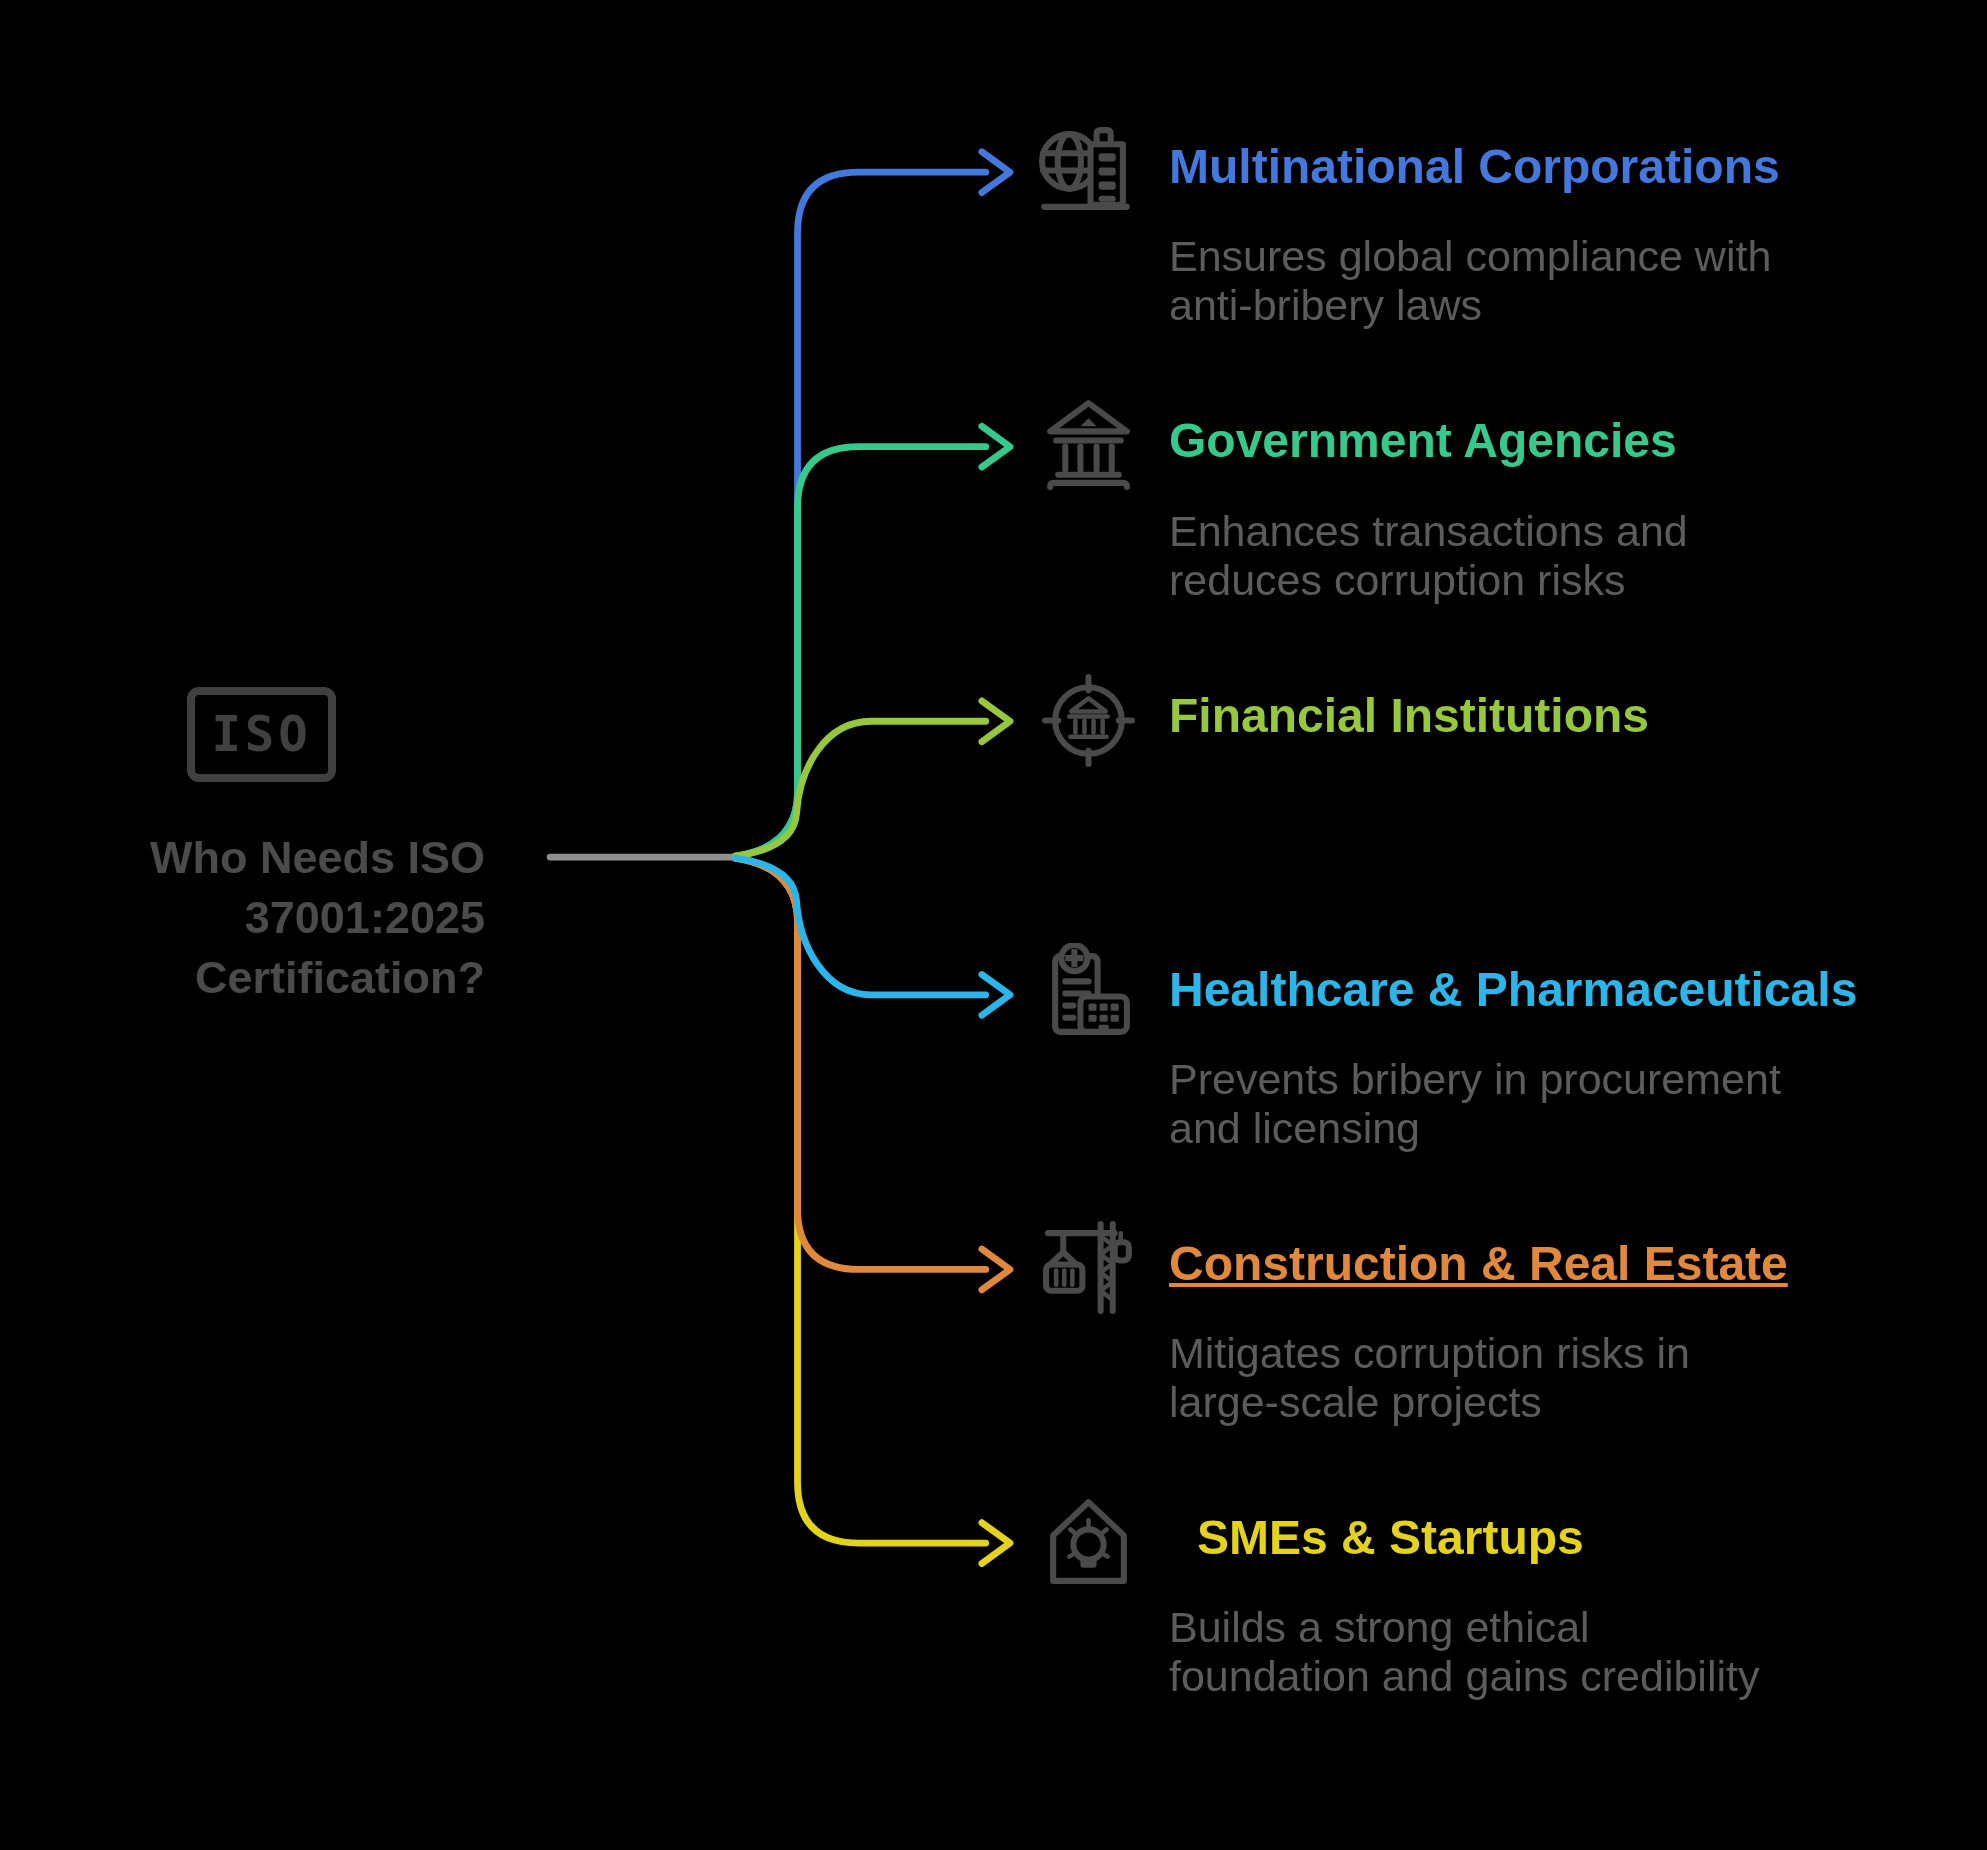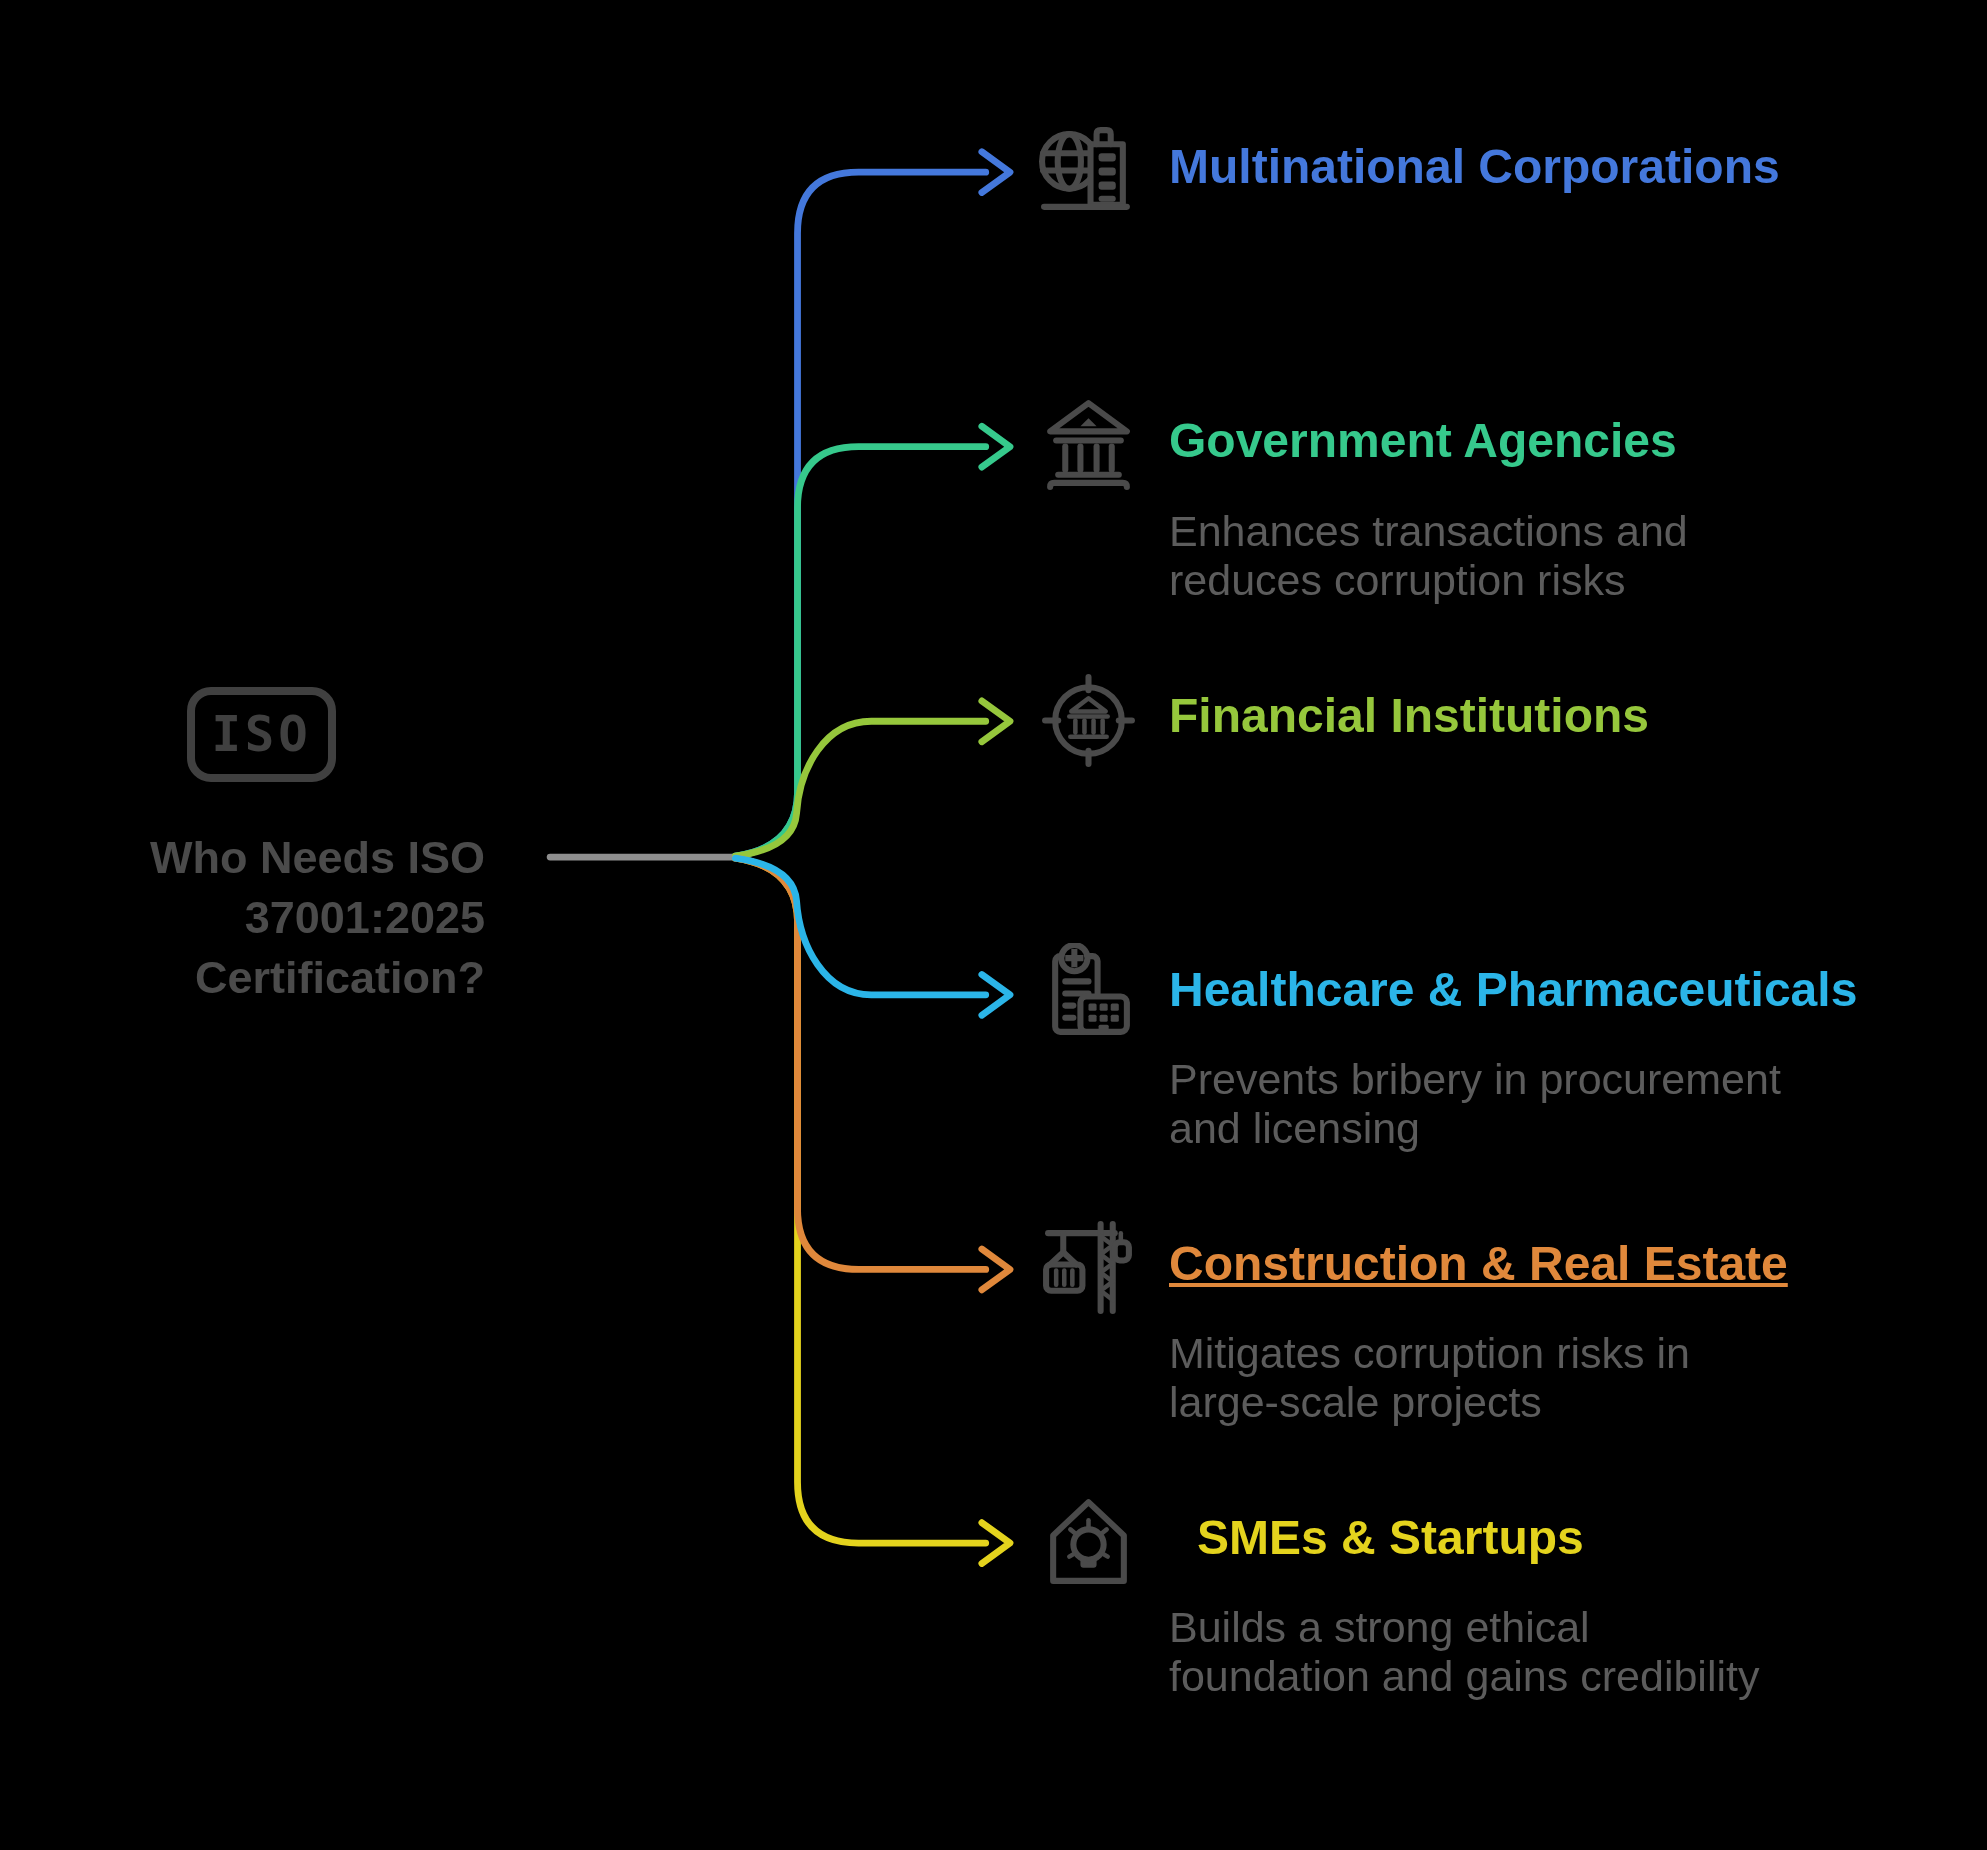--- a/index.html
+++ b/index.html
@@ -8,21 +8,21 @@
   .stage{position:absolute;inset:0;width:1987px;height:1851px;}
 
   
   svg.connectors{position:absolute;left:0;top:0;}
   .branch{fill:none;stroke:var(--accent);stroke-width:7;stroke-linecap:round;stroke-linejoin:round;}
   .chevron{fill:none;stroke:var(--accent);stroke-width:7;stroke-linecap:round;stroke-linejoin:round;}
   .trunk{fill:none;stroke:#8f8f8f;stroke-width:7;stroke-linecap:round;}
 
   
   .iso-box{position:absolute;left:187px;top:687px;width:149px;height:95px;
-           box-sizing:border-box;border:8.7px solid #404040;border-radius:24px;
+           box-sizing:border-box;border:8.7px solid #404040;border-radius:12px;
            display:flex;align-items:center;justify-content:center;}
   .iso-label{font-family:"DejaVu Sans Mono",monospace;font-weight:bold;font-size:49px;
              color:#404040;letter-spacing:3.9px;}
   .main-title{position:absolute;left:29px;top:828px;width:456px;text-align:right;
               font-size:45px;font-weight:bold;line-height:60px;color:#4b4b4b;
               white-space:pre-line;}
 
   
   .row-icon{position:absolute;left:1038px;width:101px;height:101px;}
   .row-icon svg{width:101px;height:101px;}
@@ -75,20 +75,22 @@
       <path class="ic-mask" d="M52 24 H84 V84 H52 Z"></path>
       <path class="ic" d="M58 24 V14 Q58 10 62 10 H68 Q72 10 72 14 V24"></path>
       <rect class="ic-fill" x="60" y="33" width="17" height="8" rx="3"></rect>
       <rect class="ic-fill" x="60" y="47" width="17" height="8" rx="3"></rect>
       <rect class="ic-fill" x="60" y="61" width="17" height="8" rx="3"></rect>
       <rect class="ic-fill" x="60" y="75" width="17" height="6" rx="3"></rect>
       <line class="ic" x1="6" y1="86" x2="88" y2="86"></line>
     </svg>
   </div>
   <div class="row-title" style="top: 139px; --accent: #4478dc;">Multinational Corporations</div>
+  <div class="row-desc" style="top:232px">Ensures global compliance with
+anti-bribery laws</div>
 
   <div class="row-icon" style="top:395px">
     <svg viewBox="0 0 100 100">
       <path class="ic" d="M12 36 L50 8 L88 36 Z"></path>
       <path class="ic-fill" d="M42 31 L50 23 L58 31 Z"></path>
       <line class="ic" x1="18" y1="45" x2="82" y2="45"></line>
       <line class="ic" x1="27" y1="51" x2="27" y2="74"></line>
       <line class="ic" x1="42" y1="51" x2="42" y2="74"></line>
       <line class="ic" x1="58" y1="51" x2="58" y2="74"></line>
       <line class="ic" x1="73" y1="51" x2="73" y2="74"></line>

